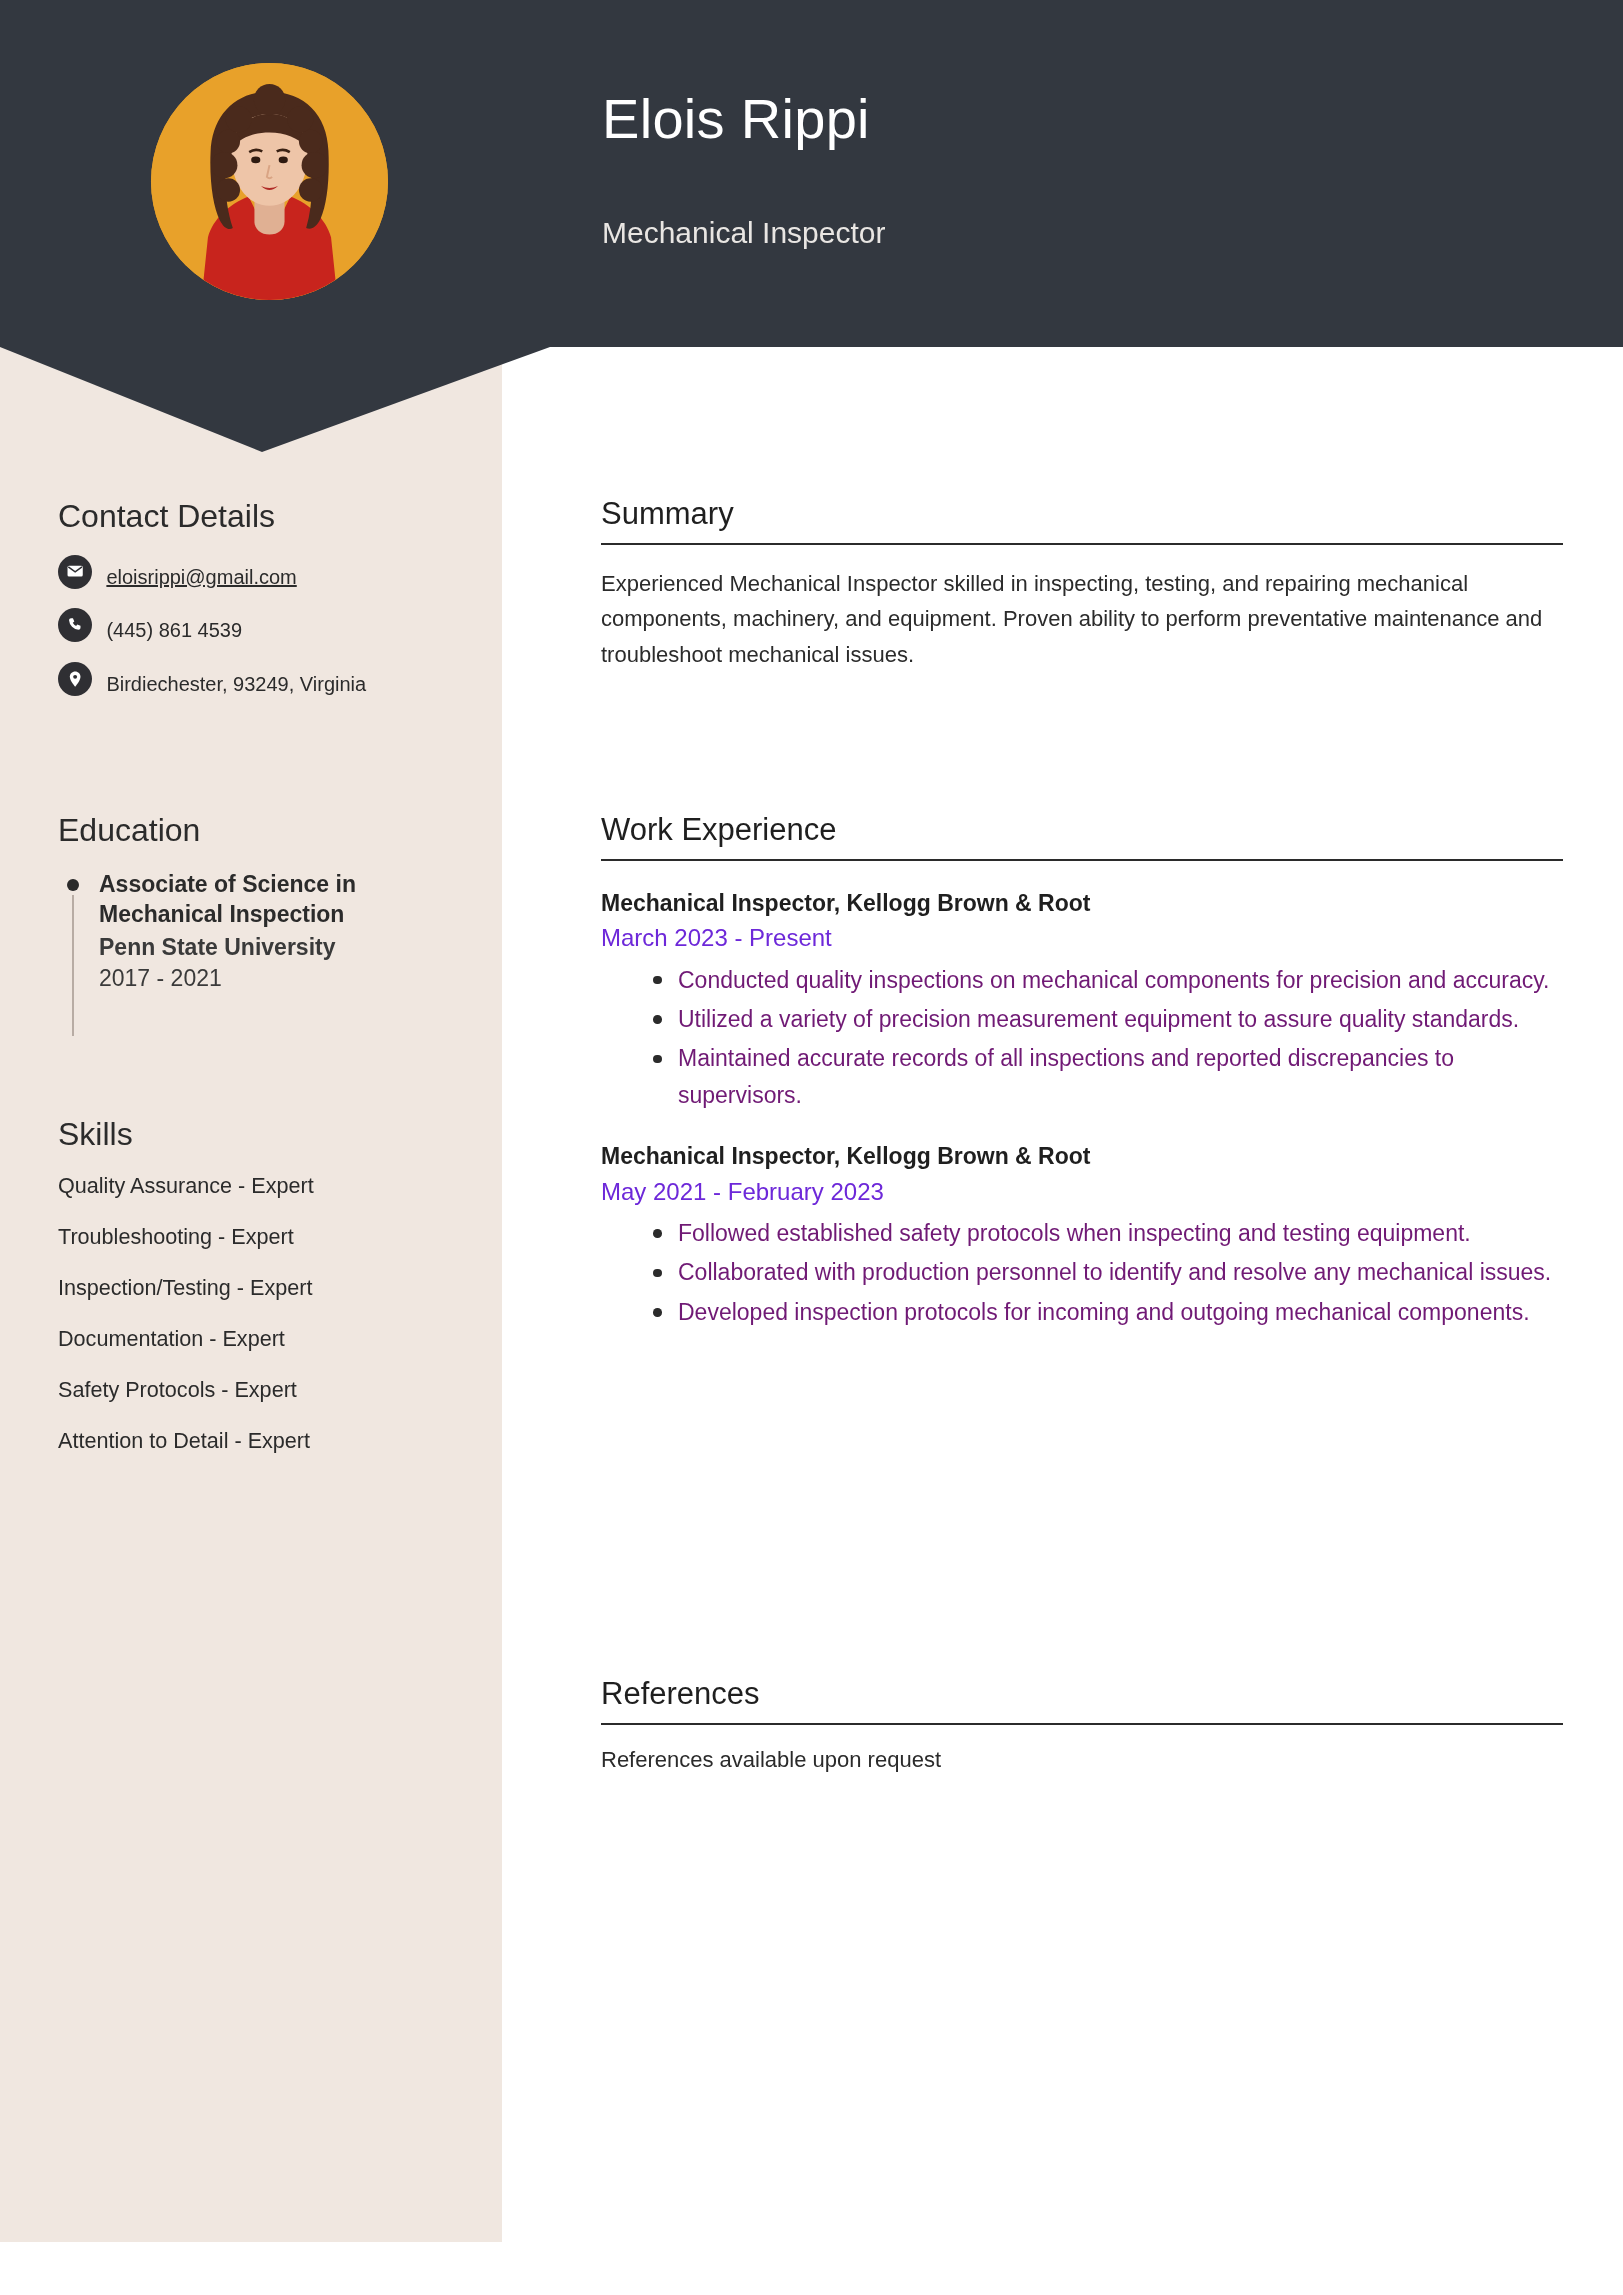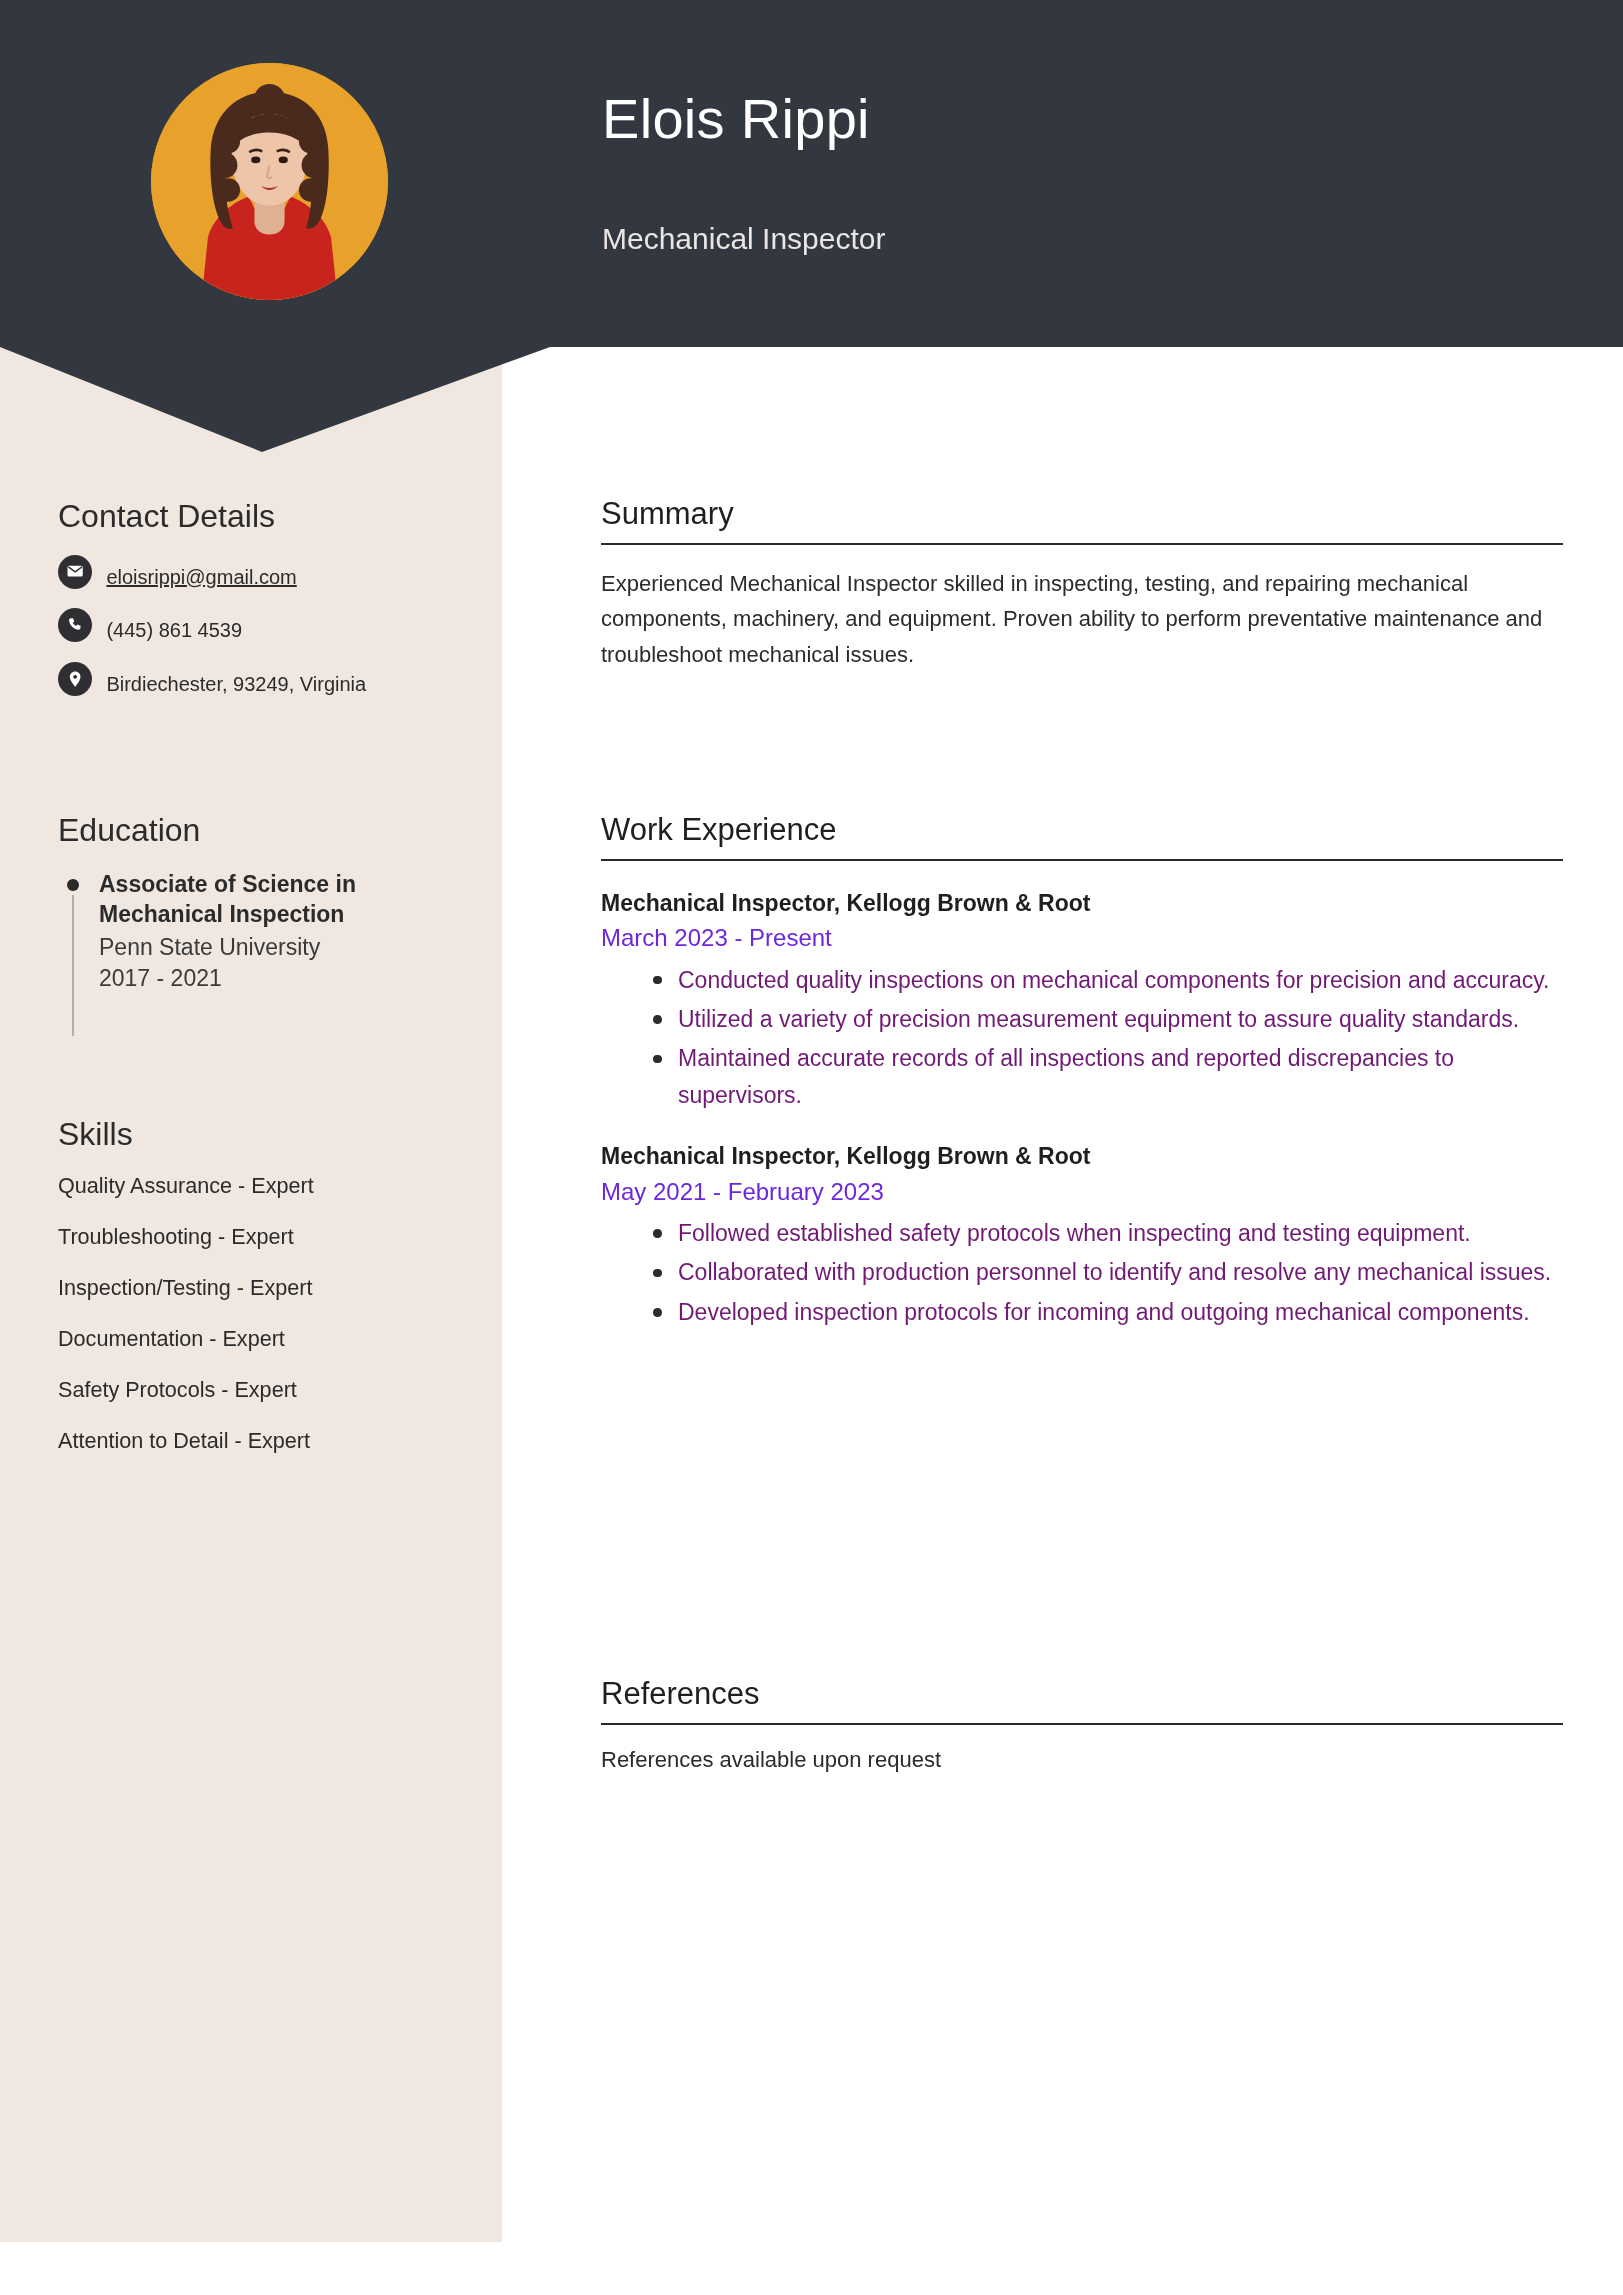--- a/index.html
+++ b/index.html
@@ -59,21 +59,21 @@
     position: absolute;
     top: 86px;
     left: 602px;
     font-size: 56px;
     font-weight: 400;
     color: #ffffff;
     letter-spacing: 0.3px;
   }
   .job-title {
     position: absolute;
-    top: 222px;
+    top: 216px;
     left: 602px;
     font-size: 30px;
     font-weight: 400;
     color: #e9e6e3;
   }
 
   
   .sb {
     position: absolute;
     left: 58px;
@@ -126,20 +126,21 @@
     font-size: 23px;
     font-weight: 700;
     color: #2b2b2b;
     line-height: 1.33;
   }
   .edu-school {
     font-size: 23px;
     color: #3a3a3a;
     line-height: 1.33;
     margin-top: 2.6px;
+    font-weight: bold;
   }
   .edu-dates {
     font-size: 23px;
     color: #3a3a3a;
     line-height: 1.33;
   }
 
   .skills-wrap { top: 1116px; }
   .skill-row {
     font-size: 21.6px;

